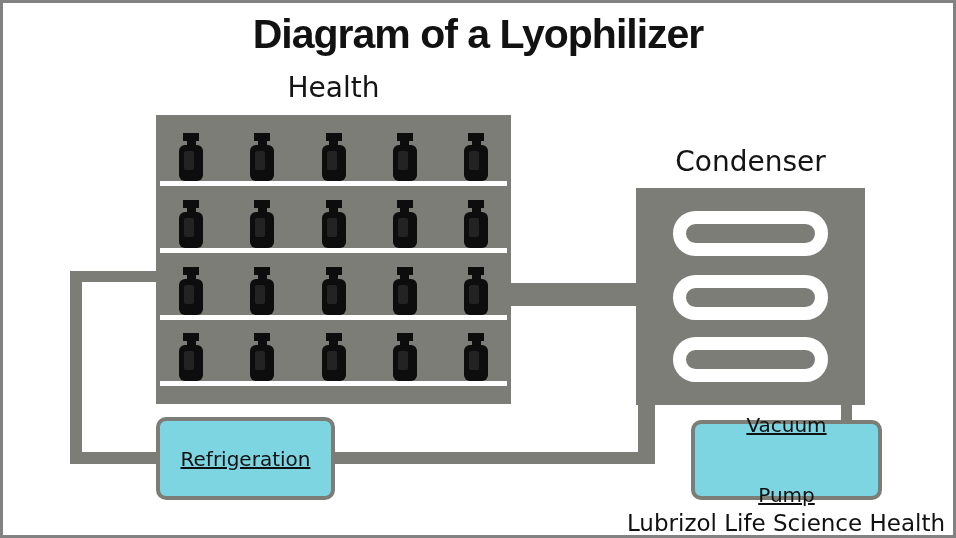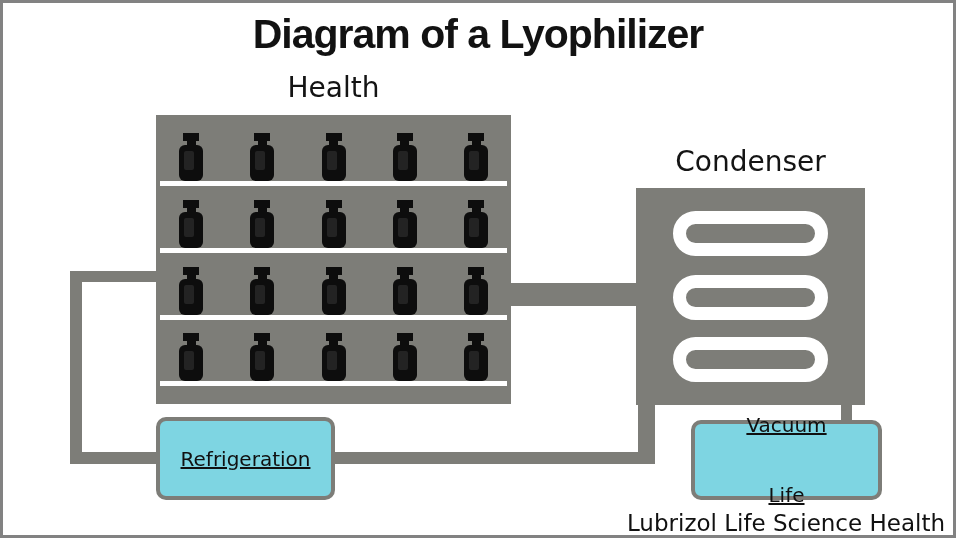--- a/index.html
+++ b/index.html
@@ -208,18 +208,18 @@
       <div class="coil" style="top: 23px;"></div>
       <div class="coil" style="top: 87px;"></div>
       <div class="coil" style="top: 149px;"></div>
     </div>
 
   <div class="component-box" id="refrigeration">
     <span>Refrigeration</span>
   </div>
   <div class="component-box" id="vacuum-pump">
     <span>Vacuum</span>
-    <span>Life</span>
+    <span>Pump</span>
   </div>
 
   <div class="footer">Lubrizol Life Science Health</div>
 
 </div>
 
 </body></html>

